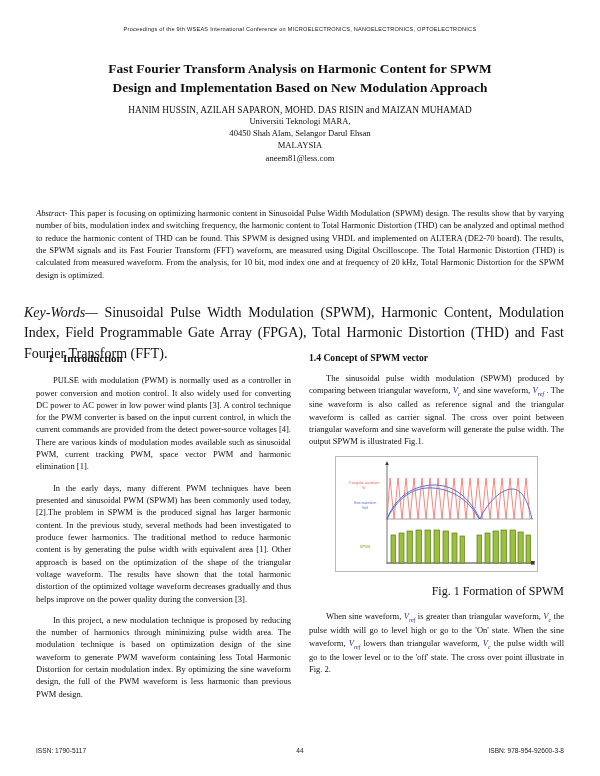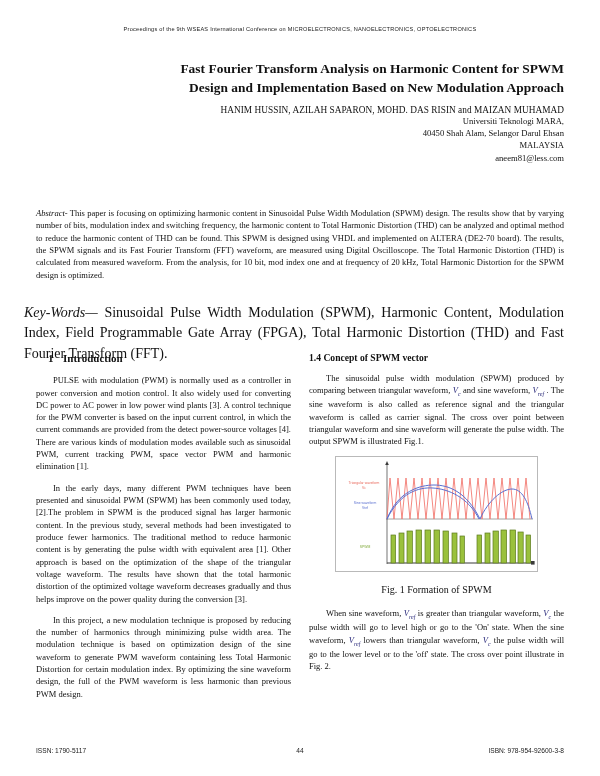--- a/index.html
+++ b/index.html
@@ -34,21 +34,21 @@
     letter-spacing: 0.25px;
     color: #1a1a1a;
     white-space: nowrap;
   }
   
   .title-block {
     position: absolute;
     top: 60px;
     left: 36px;
     right: 36px;
-    text-align: right;
+    text-align: center;
   }
   .doc-title {
     font-family: "Liberation Serif", serif;
     font-weight: bold;
     font-size: 13.4px;
     line-height: 1.38;
     margin: 0;
     letter-spacing: 0.05px;
   }
   .authors {
@@ -157,22 +157,22 @@
     background: #ffffff;
     box-sizing: border-box;
   }
   .fig-inner {
     position: absolute;
     inset: 0;
     overflow: hidden;
   }
   .fig-caption {
     margin-top: 11px;
-    text-align: center;
-    font-size: 10px;
+    text-align: right;
+    font-size: 12px;
   }
   .fig-lbl {
     position: absolute;
     font-family: "Liberation Sans", sans-serif;
     font-size: 3.4px;
     line-height: 1.3;
     text-align: center;
     white-space: nowrap;
   }
   .lbl-tri { color: #e8695c; left: 5px; top: 24px; width: 46px; }

